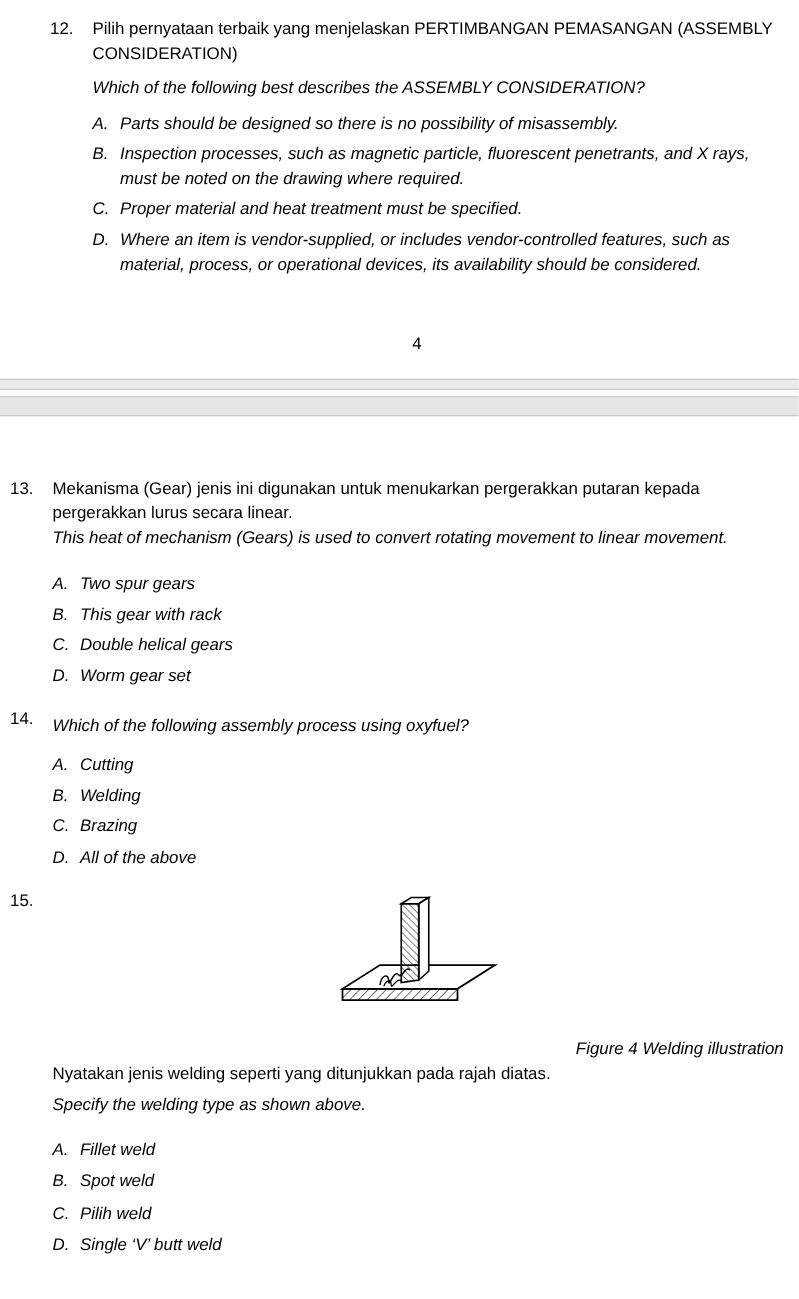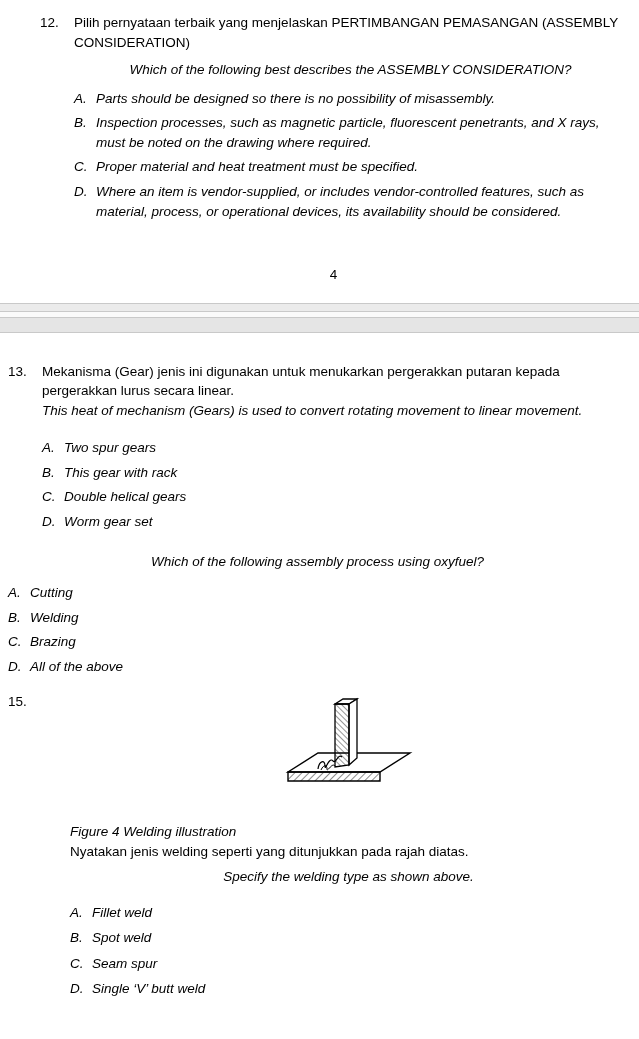--- a/index.html
+++ b/index.html
@@ -8,54 +8,54 @@
     height:1039px;
     overflow:hidden;
     background:#ffffff;
     color:#000000;
     font-family:"Liberation Sans", sans-serif;
     font-size:13.5px;
     line-height:1.45;
   }
   .page { padding-left:8px; padding-right:12px; }
   .page-top { padding-top:13px;padding-left:40px; }
-  .page-bottom { padding-top:29px; }
+  .page-bottom { padding-top:48px; }
 
   .question { display:flex; }
   .qnum { flex:0 0 34px; width:34px; }
   .qbody { flex:1; min-width:0; }
 
   .en { font-style:italic; }
 
-  .prompt-en { margin-top:8px;text-align:center; }
+  .prompt-en { margin-top:8px; }
   .options { margin-top:9px; }
   .option { display:flex; margin-bottom:5px; }
   .option:last-child { margin-bottom:0; }
   .letter { flex:0 0 22px; width:22px; font-style:italic; }
   .otext { flex:1; min-width:0; font-style:italic; }
 
   .q13 .options, .q13-gap { margin-top:18px; }
   .q14 { margin-top:14px; }
   .q14 .prompt-en { margin-top:6px; }
   .q14 .options { margin-top:12px; }
-  .q15 { margin-top:16px;gap:28px; }
+  .q15 { margin-top:16px; }
   .q15 .options { margin-top:16px; }
   .q15 .option { margin-bottom:6px; }
   .q15 .prompt-my { margin-top:0; }
   .q15 .prompt-en { margin-top:6px; }
 
   .pagenum { text-align:center; margin-top:44px; }
 
   .separator { margin-top:18px; }
   .sep-band-1 { height:9px; background:#ebebeb; border-top:1px solid #c9c9c9; border-bottom:1px solid #c9c9c9; }
   .sep-gap { height:5px; background:#fafafa; }
   .sep-band-2 { height:16px; background:#e5e5e5; border-top:1px solid #c9c9c9; border-bottom:1px solid #c9c9c9; }
 
   .figure-wrap { text-align:center; }
-  .figure-caption { margin-top:24px; text-align:left; font-style:italic; }
+  .figure-caption { margin-top:12px; text-align:right; font-style:italic; }
 </style>
 </head>
 <body>
 
 <div>
 
   <section class="page page-top">
 
     <div class="question q12">
       <div class="qnum">12.</div>
@@ -114,20 +114,21 @@
           </div>
           <div class="option">
             <span class="letter">D.</span>
             <span class="otext">Worm gear set</span>
           </div>
         </div>
       </div>
     </div>
 
     <div class="question q14">
+      <div class="qnum">14.</div>
       <div class="qbody">
         <p class="prompt-en en">Which of the following assembly process using oxyfuel?</p>
         <div class="options">
           <div class="option">
             <span class="letter">A.</span>
             <span class="otext">Cutting</span>
           </div>
           <div class="option">
             <span class="letter">B.</span>
             <span class="otext">Welding</span>
@@ -181,21 +182,21 @@
           <div class="option">
             <span class="letter">A.</span>
             <span class="otext">Fillet weld</span>
           </div>
           <div class="option">
             <span class="letter">B.</span>
             <span class="otext">Spot weld</span>
           </div>
           <div class="option">
             <span class="letter">C.</span>
-            <span class="otext">Seam spur</span>
+            <span class="otext">Pilih weld</span>
           </div>
           <div class="option">
             <span class="letter">D.</span>
             <span class="otext">Single ‘V’ butt weld</span>
           </div>
         </div>
       </div>
     </div>
 
   </section>

